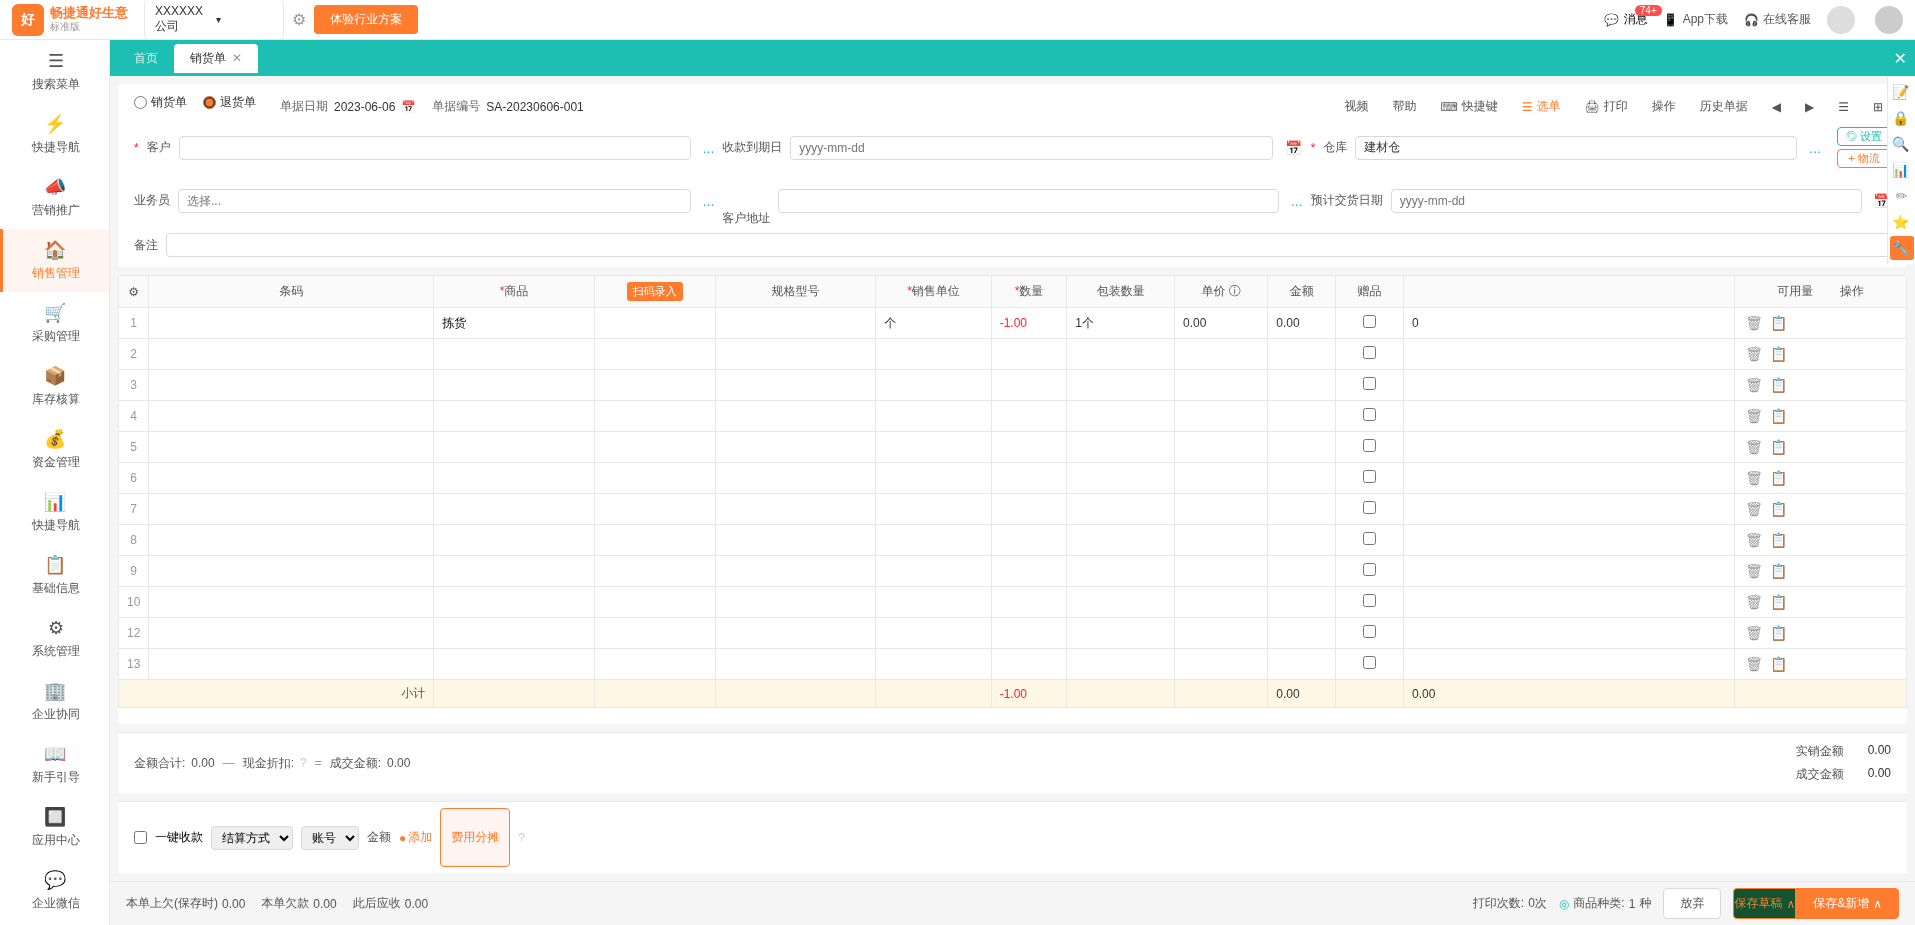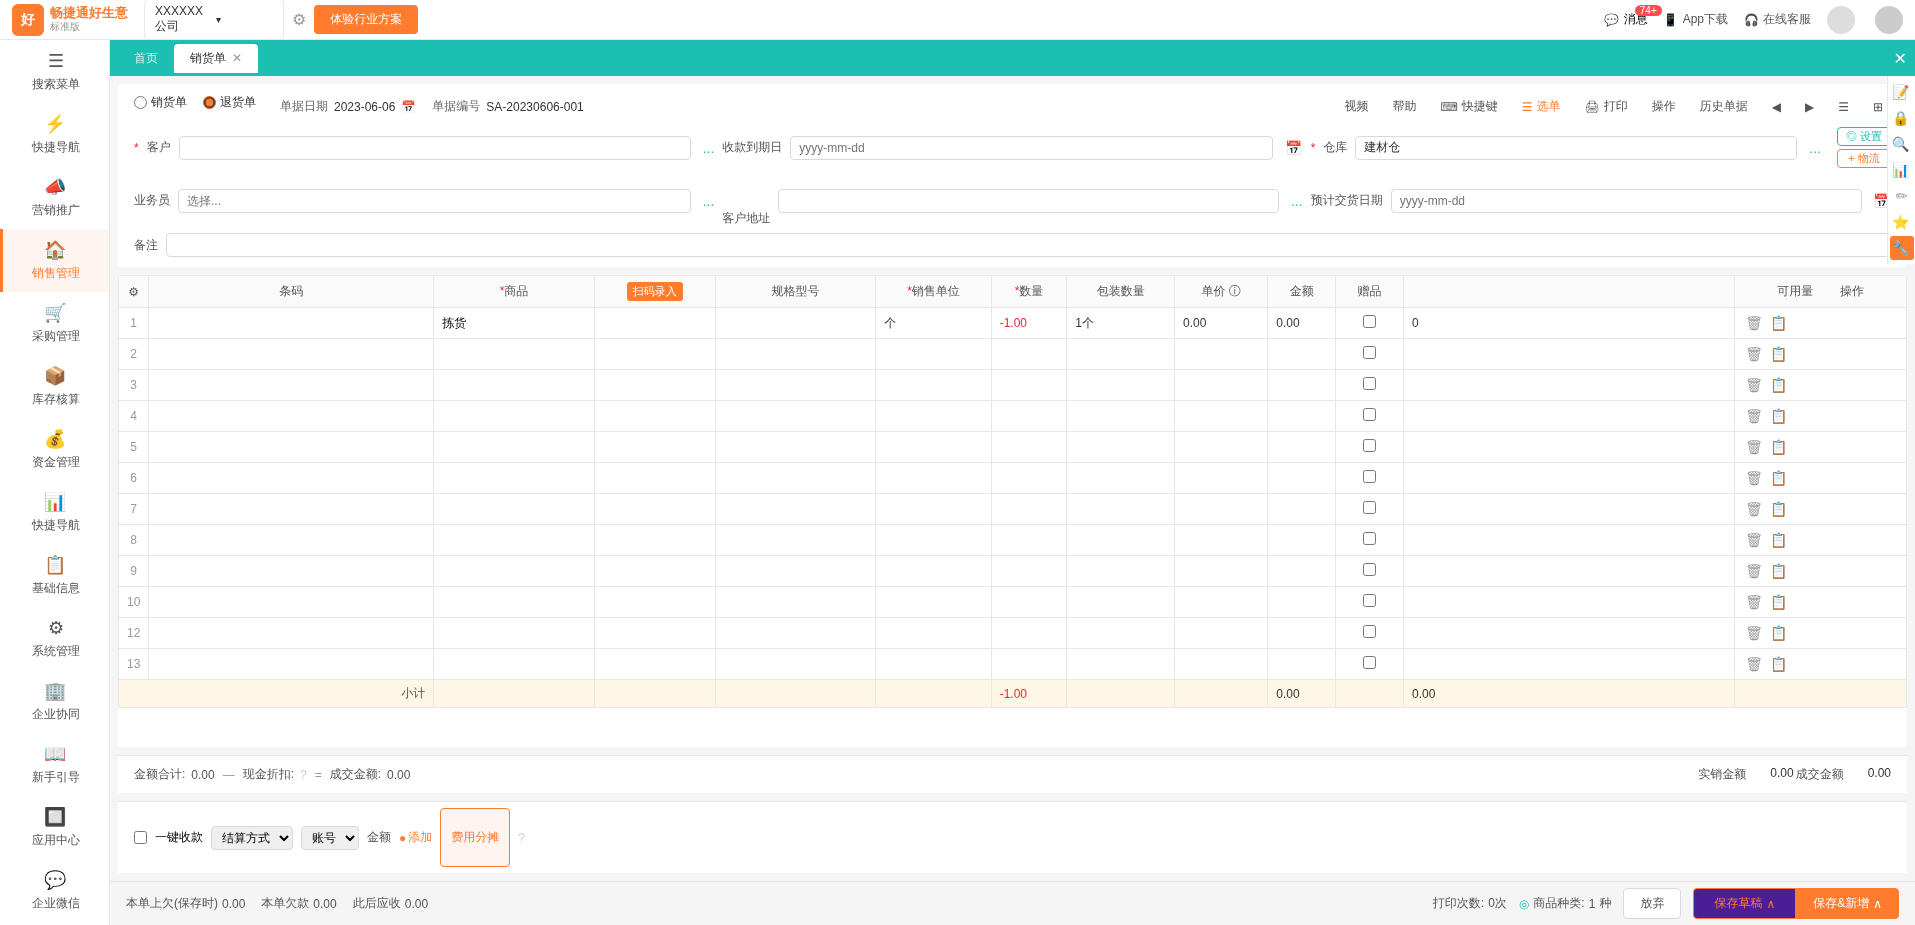--- a/index.html
+++ b/index.html
@@ -105,21 +105,21 @@
     .pay-checkbox { accent-color: #ff7b2e; }
     .pay-select { border: 1px solid #d9d9d9; border-radius: 4px; padding: 3px 6px; outline: none; }
     .add-btn { background: none; border: none; color: #ff7b2e; cursor: pointer; display: flex; align-items: center; gap: 2px; }
     .fee-btn { border: 1px solid #ff7b2e; color: #ff7b2e; border-radius: 4px; padding: 20px 10px; background: #fff5f0; cursor: pointer; }
     .help-icon { color: #ccc; cursor: pointer; }
     .bottom-status { background: #f5f5f5; padding: 6px 16px; display: flex; align-items: center; gap: 16px; border-top: 1px solid #e8e8e8; }
     .status-item { display: flex; align-items: center; gap: 4px; color: #555; }
     .status-num { font-weight: 500; }
     .bottom-right { margin-left: auto; display: flex; align-items: center; gap: 12px; }
     .btn-discard { border: 1px solid #d9d9d9; background: #fff; color: #555; border-radius: 4px; padding: 6px 16px; cursor: pointer; }
-    .btn-save { border: 1px solid #ff7b2e; background: #4c1d95; color: #ff7b2e; border-radius: 4px 0 0 4px; padding: 6px 20px; cursor: pointer; display: flex; align-items: center; gap: 4px; }
+    .btn-save { border: 1px solid #ff7b2e; background: #14532d; color: #ff7b2e; border-radius: 4px 0 0 4px; padding: 6px 0; cursor: pointer; display: flex; align-items: center; gap: 4px; }
     .btn-save-new { background: #ff7b2e; color: #fff; border: 1px solid #ff7b2e; border-radius: 0 4px 4px 0; padding: 6px 16px; cursor: pointer; display: flex; align-items: center; gap: 4px; }
     .btn-group { display: flex; }
     .print-info { display: flex; align-items: center; gap: 4px; color: #555; }
     .goods-type { display: flex; align-items: center; gap: 4px; color: #555; }
     .circle-check { color: #1ebfb3; }
 
     
     .right-panel {
       position: absolute; right: 0; top: 76px; width: 28px;
       display: flex; flex-direction: column; gap: 2px; align-items: center;
@@ -612,21 +612,21 @@
       <div class="footer-sum">
         <span>现金折扣:</span>
         <span style="color:#ccc;">?</span>
       </div>
       <span class="footer-eq">=</span>
       <div class="footer-sum">
         <span>成交金额:</span>
         <span class="footer-sum-val">0.00</span>
       </div>
 
-      <div style="margin-left:auto; display:flex; flex-direction:row; align-items:flex-end; gap:2px;">
+      <div style="margin-left:auto; display:flex; flex-direction:column; align-items:flex-end; gap:2px;">
         <div class="summary-row">
           <span>实销金额</span>
           <span class="summary-val">0.00</span>
         </div>
         <div class="summary-row">
           <span>成交金额</span>
           <span class="summary-val">0.00</span>
         </div>
       </div>
     </div>

